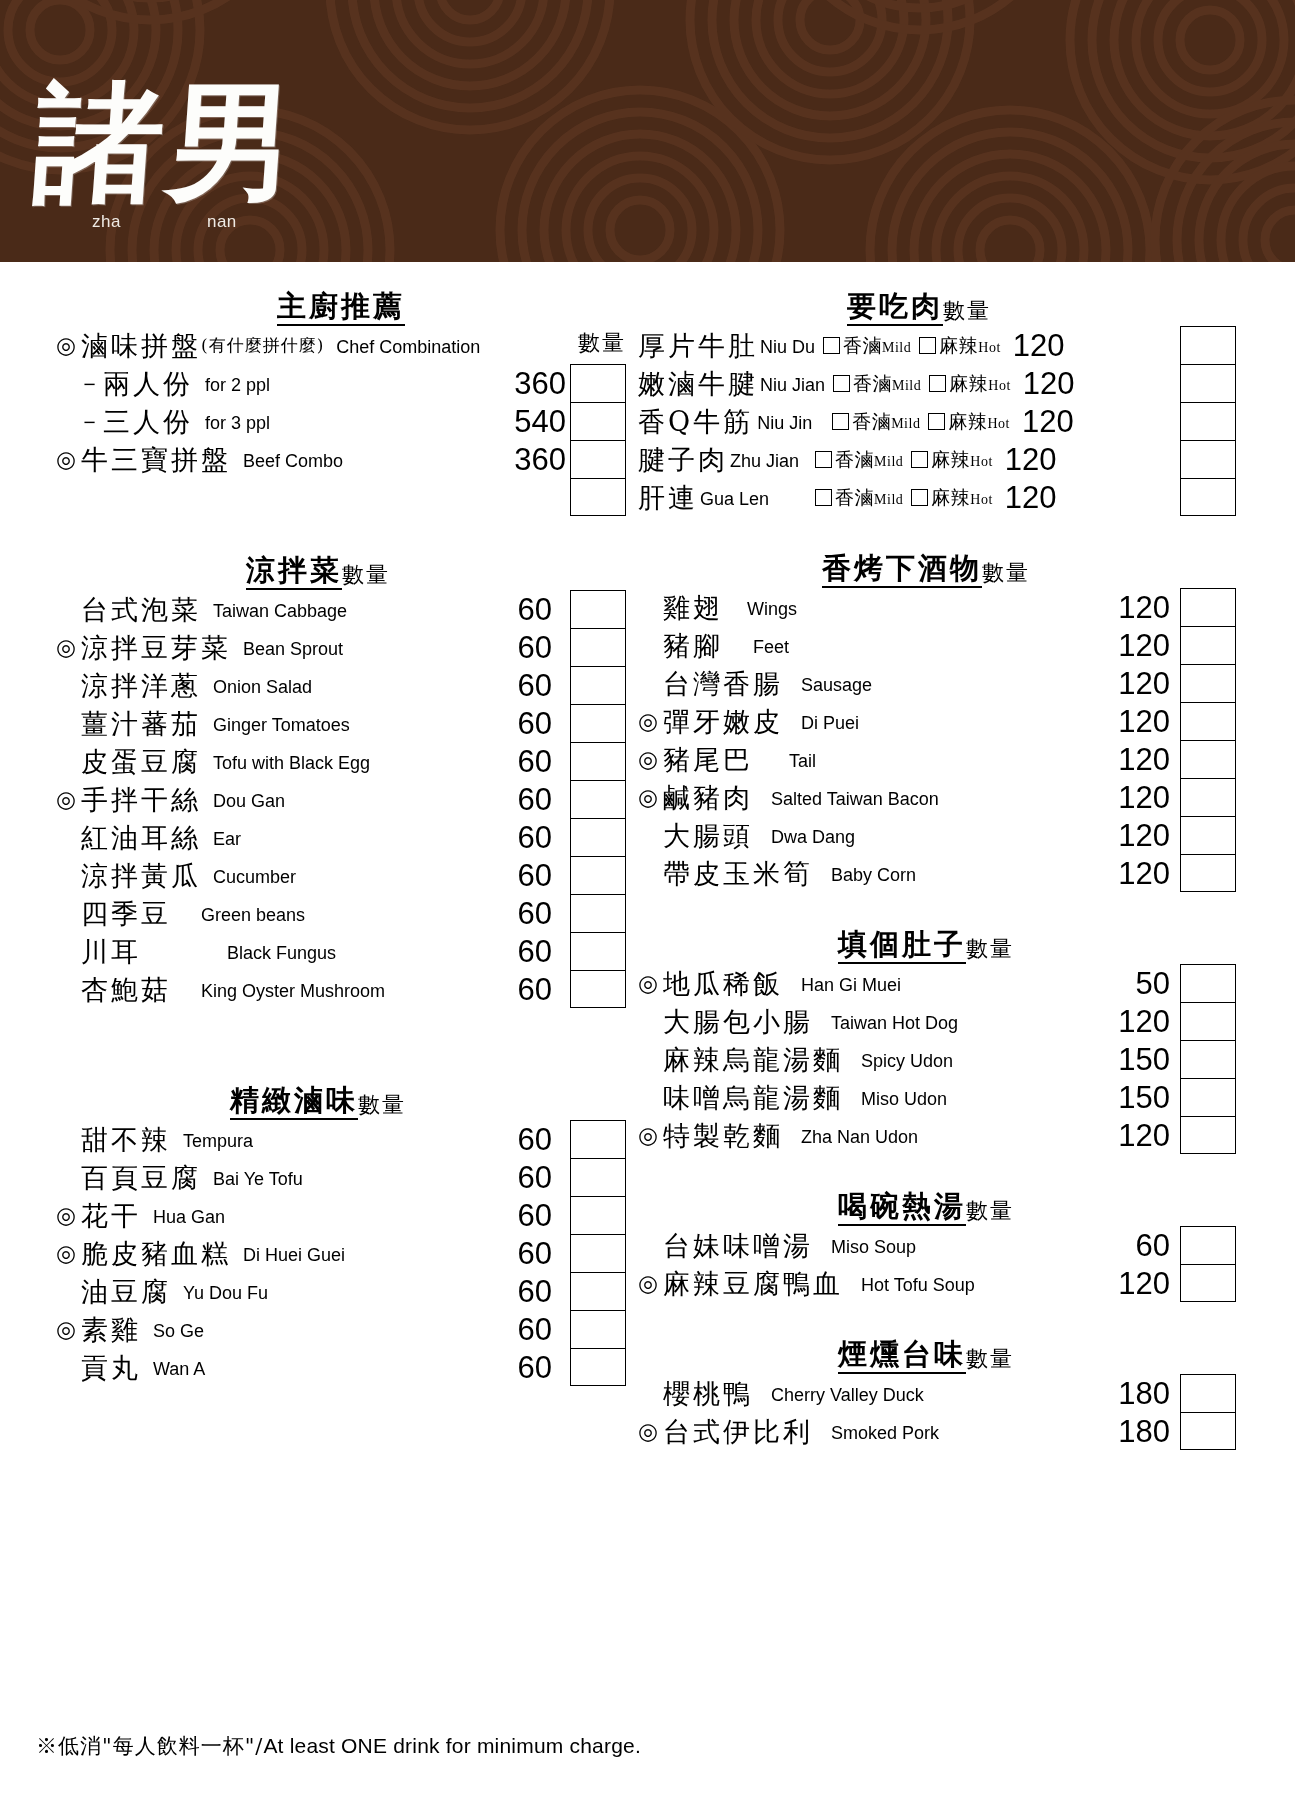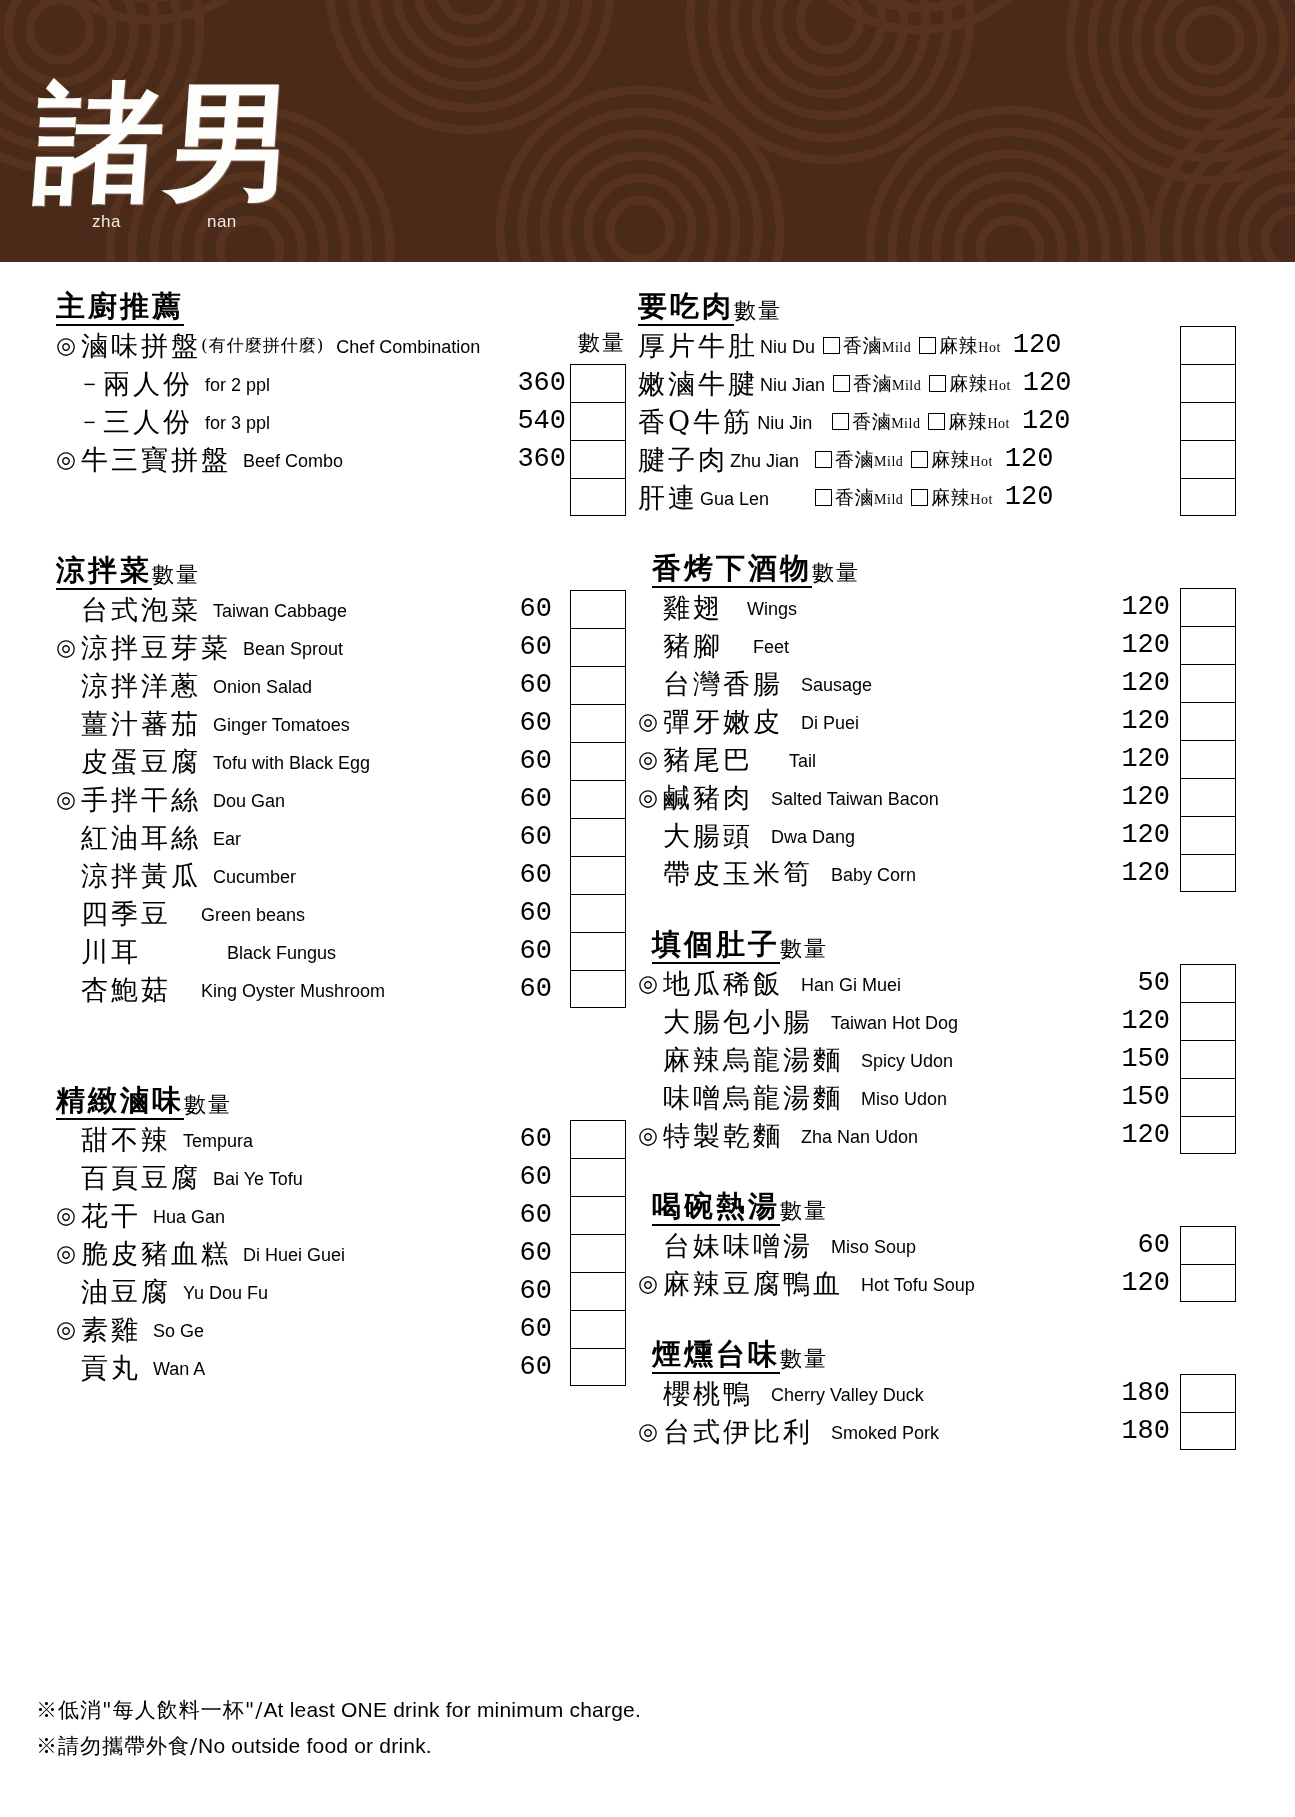--- a/index.html
+++ b/index.html
@@ -83,21 +83,21 @@
   }
   .col { position: relative; }
   .col-left  { width: 600px; padding-left: 30px; }
   .col-right { width: 612px; padding-left: 12px; }
 
   .section { position: relative; margin-bottom: 4px; }
 
   .sec-head-row {
     display: flex;
     align-items: flex-end;
-    justify-content: flex-start;
+    justify-content: center;
     height: 46px;
   }
   .sec-title {
     font-family: "DejaVu Serif", "Liberation Serif", serif;
     font-size: 29px;
     font-weight: 700;
     letter-spacing: 3px;
     border-bottom: 2px solid #000;
     padding-bottom: 1px;
     line-height: 1.1;
@@ -144,22 +144,22 @@
     line-height: 1;
     padding-top: 4px;
   }
   .paren {
     font-family: "DejaVu Serif", "Liberation Serif", serif;
     font-size: 17px;
     letter-spacing: 1px;
     white-space: nowrap;
   }
   .price {
-    font-family: Liberation Mono, monospace;
-    font-size: 27px;
+    font-family: Liberation Sans, sans-serif;
+    font-size: 31px;
     margin-left: auto;
     white-space: nowrap;
     line-height: 1;
   }
   .price-slot { width: 74px; text-align: right; flex: 0 0 74px; }
   .spacer { flex: 1 1 auto; }
 
   
   .qty-stack {
     position: absolute;
@@ -746,18 +746,15 @@
         </div>
       </div>
 
     </div>
   </div>
 
   <div class="footer">
     <div class="foot-line">
       <span class="cnf">※低消"每人飲料一杯"/</span><span>At least ONE drink for minimum charge.</span>
     </div>
-    <div class="foot-line">
-      <span class="cnf">※請勿攜帶外食/</span><span>No outside food or drink.</span>
-    </div>
   </div>
 
 </div>
 
 </body></html>

